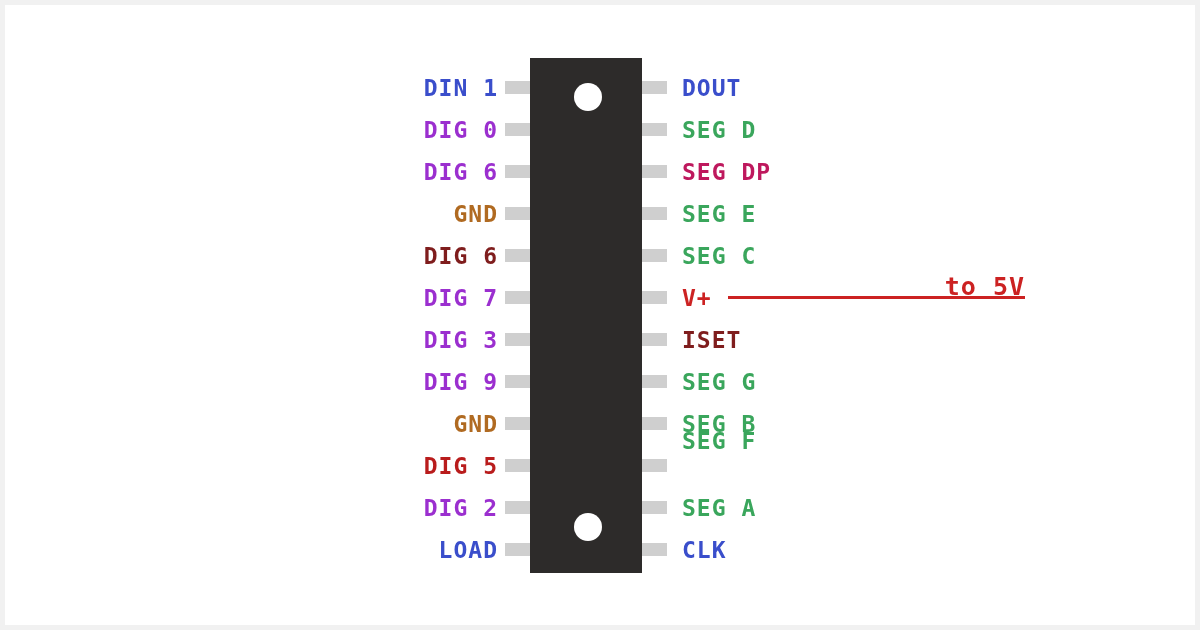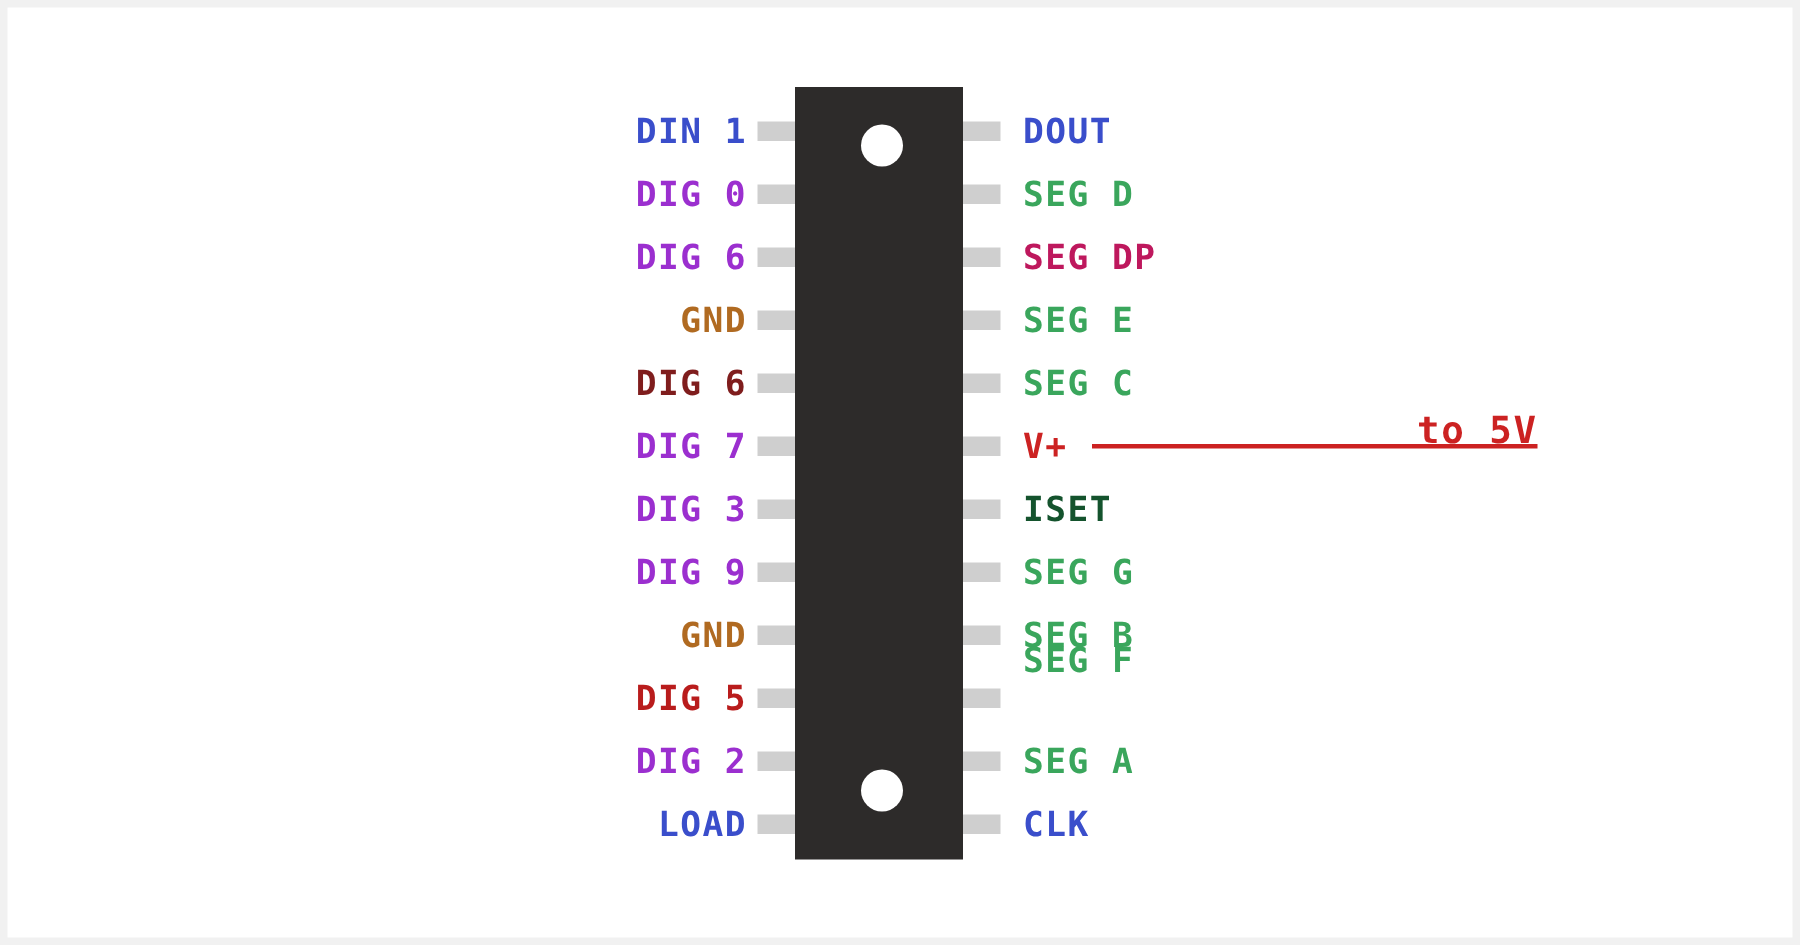--- a/index.html
+++ b/index.html
@@ -111,21 +111,21 @@
       <div class="pin-label right" style="top: 119px; color: rgb(58, 166, 92);">SEG D</div>
       <div class="pin-pad" style="background: rgb(207, 207, 207); top: 165px; left: 642px;"></div>
       <div class="pin-label right" style="top: 161px; color: #be185d;">SEG DP</div>
       <div class="pin-pad" style="background: rgb(207, 207, 207); top: 207px; left: 642px;"></div>
       <div class="pin-label right" style="top: 203px; color: rgb(58, 166, 92);">SEG E</div>
       <div class="pin-pad" style="background: rgb(207, 207, 207); top: 249px; left: 642px;"></div>
       <div class="pin-label right" style="top: 245px; color: rgb(58, 166, 92);">SEG C</div>
       <div class="pin-pad" style="background: rgb(207, 207, 207); top: 291px; left: 642px;"></div>
       <div class="pin-label right" style="top: 287px; color: rgb(204, 34, 34);">V+</div>
       <div class="pin-pad" style="background: rgb(207, 207, 207); top: 333px; left: 642px;"></div>
-      <div class="pin-label right" style="top: 329px; color: #14532d;">ISET</div>
+      <div class="pin-label right" style="top: 329px; color: #7f1d1d;">ISET</div>
       <div class="pin-pad" style="background: rgb(207, 207, 207); top: 375px; left: 642px;"></div>
       <div class="pin-label right" style="top: 371px; color: rgb(58, 166, 92);">SEG G</div>
       <div class="pin-pad" style="background: rgb(207, 207, 207); top: 417px; left: 642px;"></div>
       <div class="pin-label right" style="top: 413px; color: rgb(58, 166, 92);">SEG B</div>
       <div class="pin-pad" style="background: rgb(207, 207, 207); top: 459px; left: 642px;"></div>
       <div class="pin-label right" style="top: 430px; color: rgb(58, 166, 92);">SEG F</div>
       <div class="pin-pad" style="background: rgb(207, 207, 207); top: 501px; left: 642px;"></div>
       <div class="pin-label right" style="top: 497px; color: rgb(58, 166, 92);">SEG A</div>
       <div class="pin-pad" style="background: rgb(207, 207, 207); top: 543px; left: 642px;"></div>
       <div class="pin-label right" style="top: 539px; color: rgb(58, 78, 203);">CLK</div>

